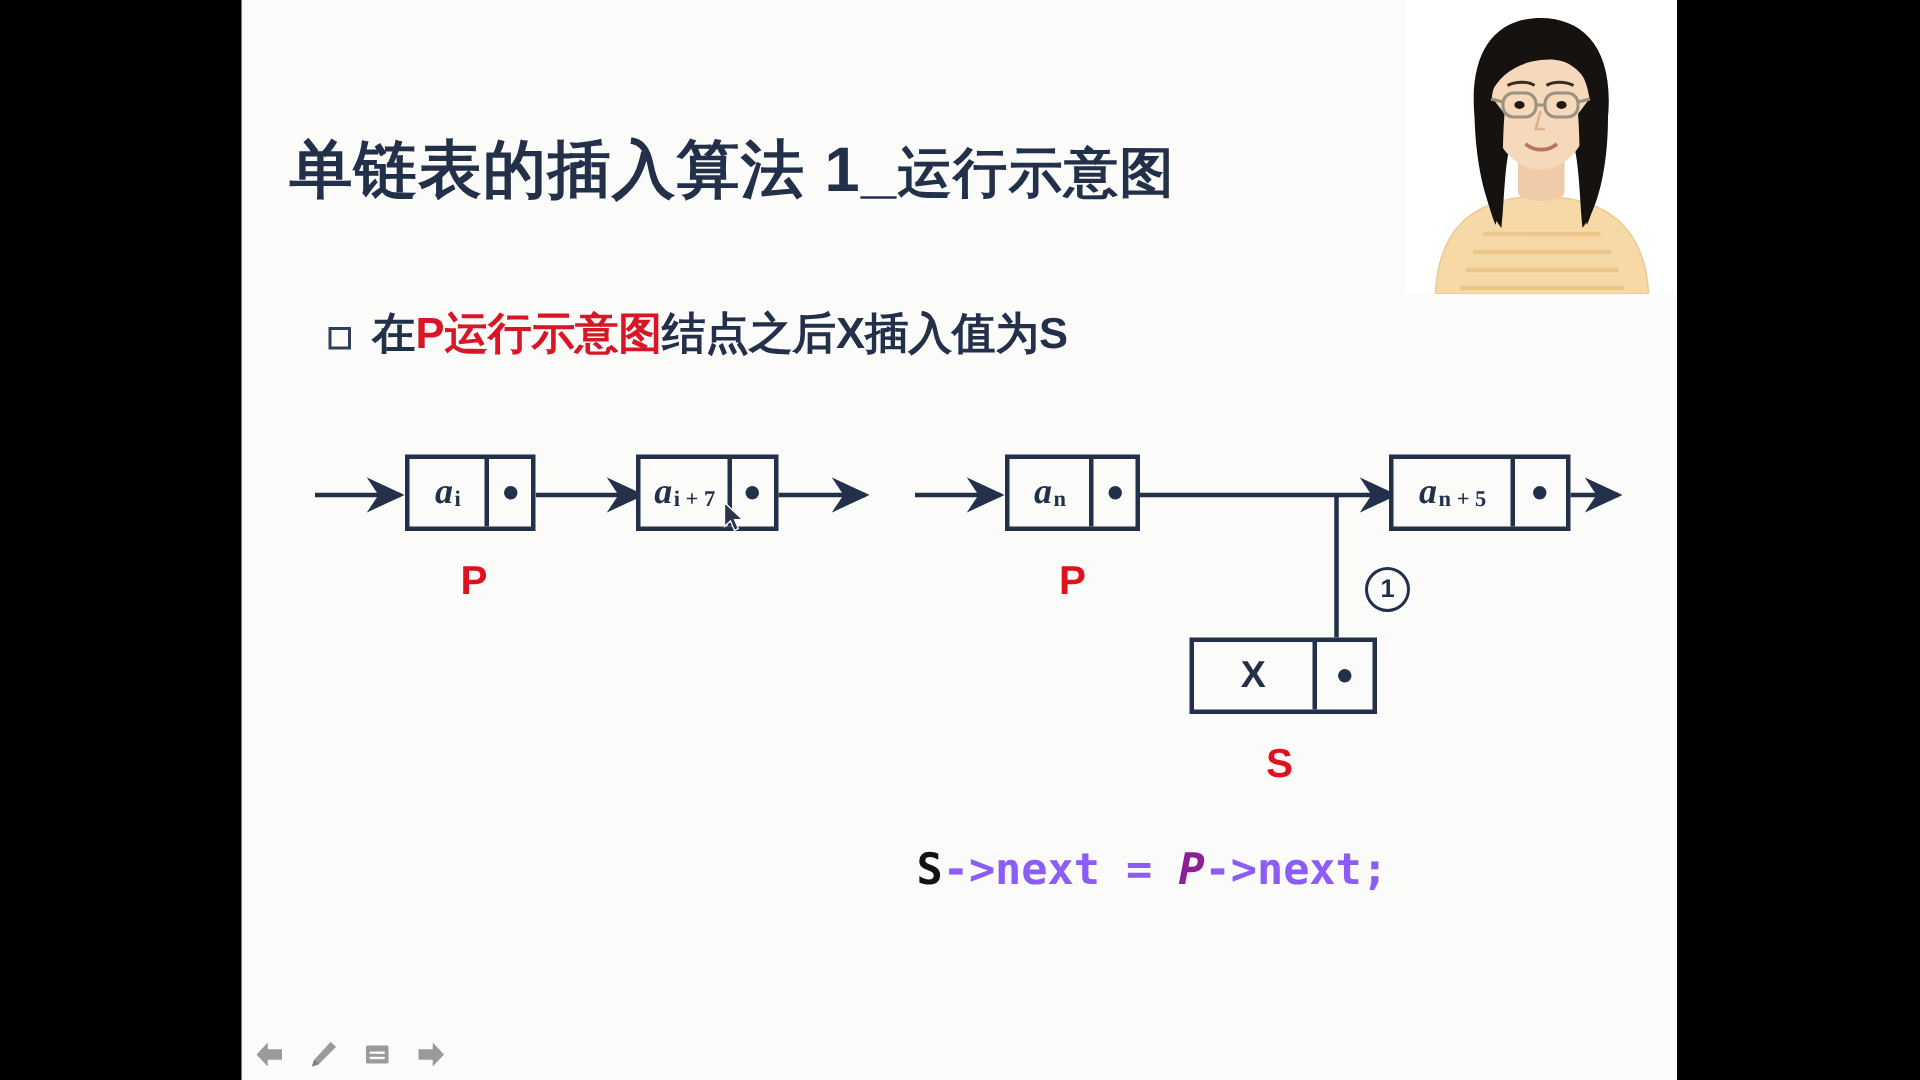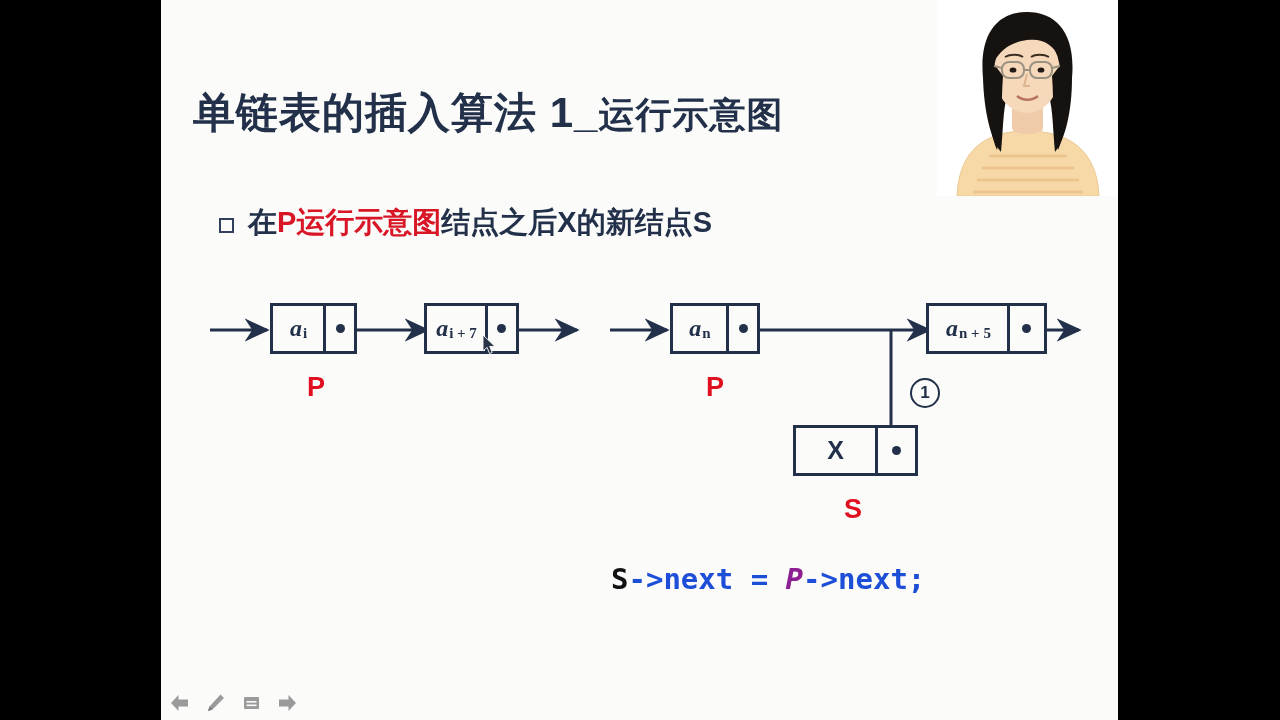--- a/index.html
+++ b/index.html
@@ -138,21 +138,21 @@
   
   #code-line {
     position: absolute;
     left: 450px; top: 562px;
     font-family: "DejaVu Sans Mono", "Liberation Mono", monospace;
     font-size: 29px;
     font-weight: bold;
     white-space: pre;
   }
   #code-line .c-black { color: #111111; }
-  #code-line .c-green { color: #1d4ed8; }
+  #code-line .c-green { color: #8b5cf6; }
   #code-line .c-purple { color: #8c2092; font-style: italic; }
 
   
   #presenter {
     position: absolute;
     left: 937px; top: 0px;
     width: 181px; height: 196px;
     background: #ffffff;
     overflow: hidden;
   }
@@ -191,21 +191,21 @@
   <div style="position:absolute;left:1118px;top:0;width:162px;height:720px;background:#000;"></div>
 
   <div id="slide">
 
     <div id="title">
       <span>单链表的插入算法 </span><span class="latin">1_</span><span class="small">运行示意图</span>
     </div>
 
     <div id="bullet-row">
       <div id="bullet-marker"></div>
-      <div id="bullet-text"><span>在</span><span class="hl lat">P</span><span class="hl">运行示意图</span><span>结点之后</span><span class="lat">X</span><span>的新结点</span><span class="lat">S</span></div>
+      <div id="bullet-text"><span>在</span><span class="hl lat">P</span><span class="hl">运行示意图</span><span>结点之后</span><span class="lat">X</span><span>插入值为</span><span class="lat">S</span></div>
     </div>
 
     <svg id="diagram" width="957" height="720" viewBox="0 0 957 720">
       <defs>
         <marker id="ah" markerWidth="9" markerHeight="9" refX="7.5" refY="4.5" orient="auto">
           <path d="M0,0.6 L8.4,4.5 L0,8.4 L2.6,4.5 Z" fill="#22304a"></path>
         </marker>
       </defs>
       <g stroke="#22304a" stroke-width="3" fill="none">
 

